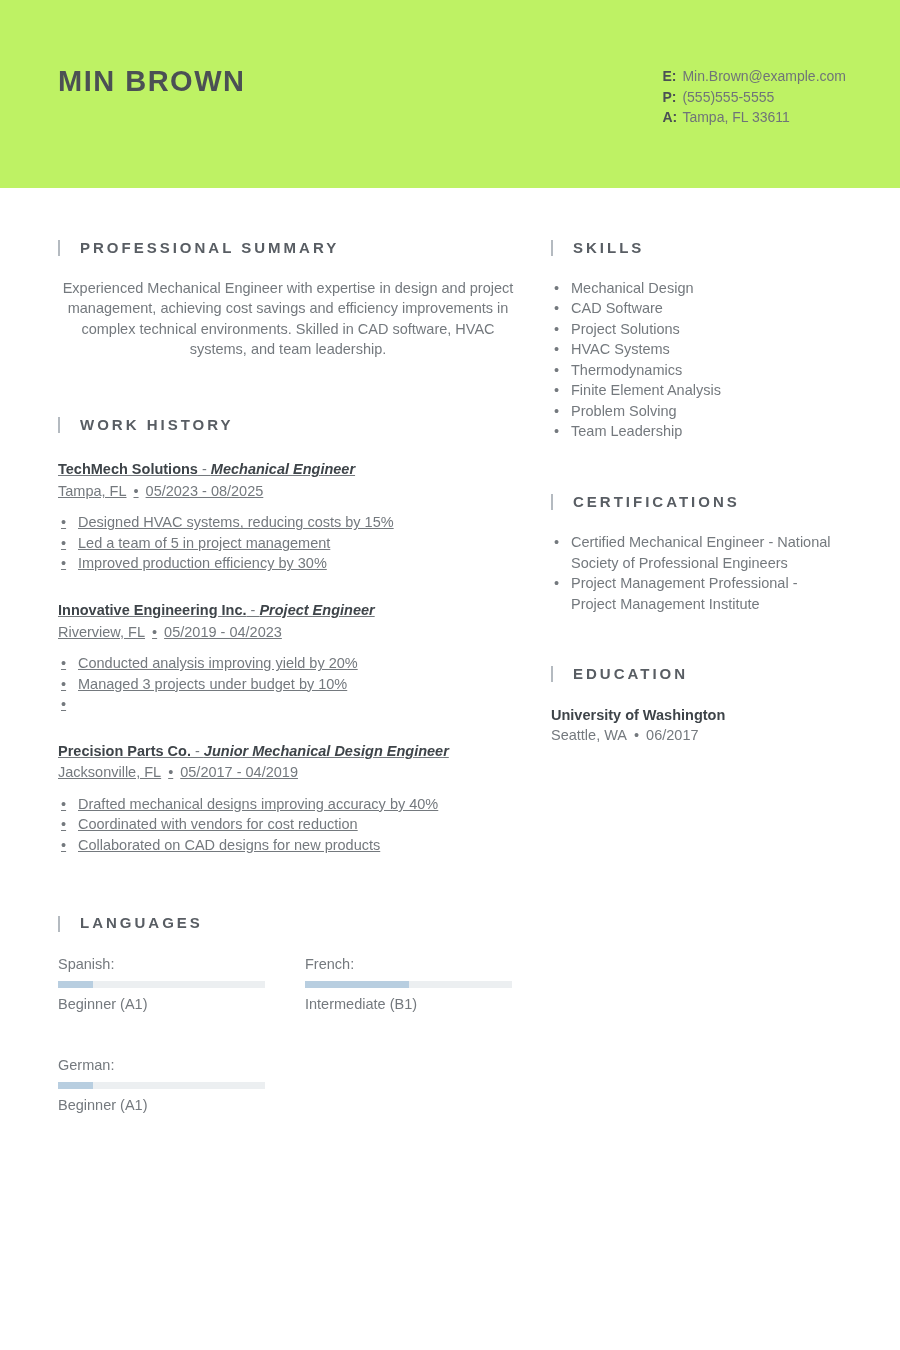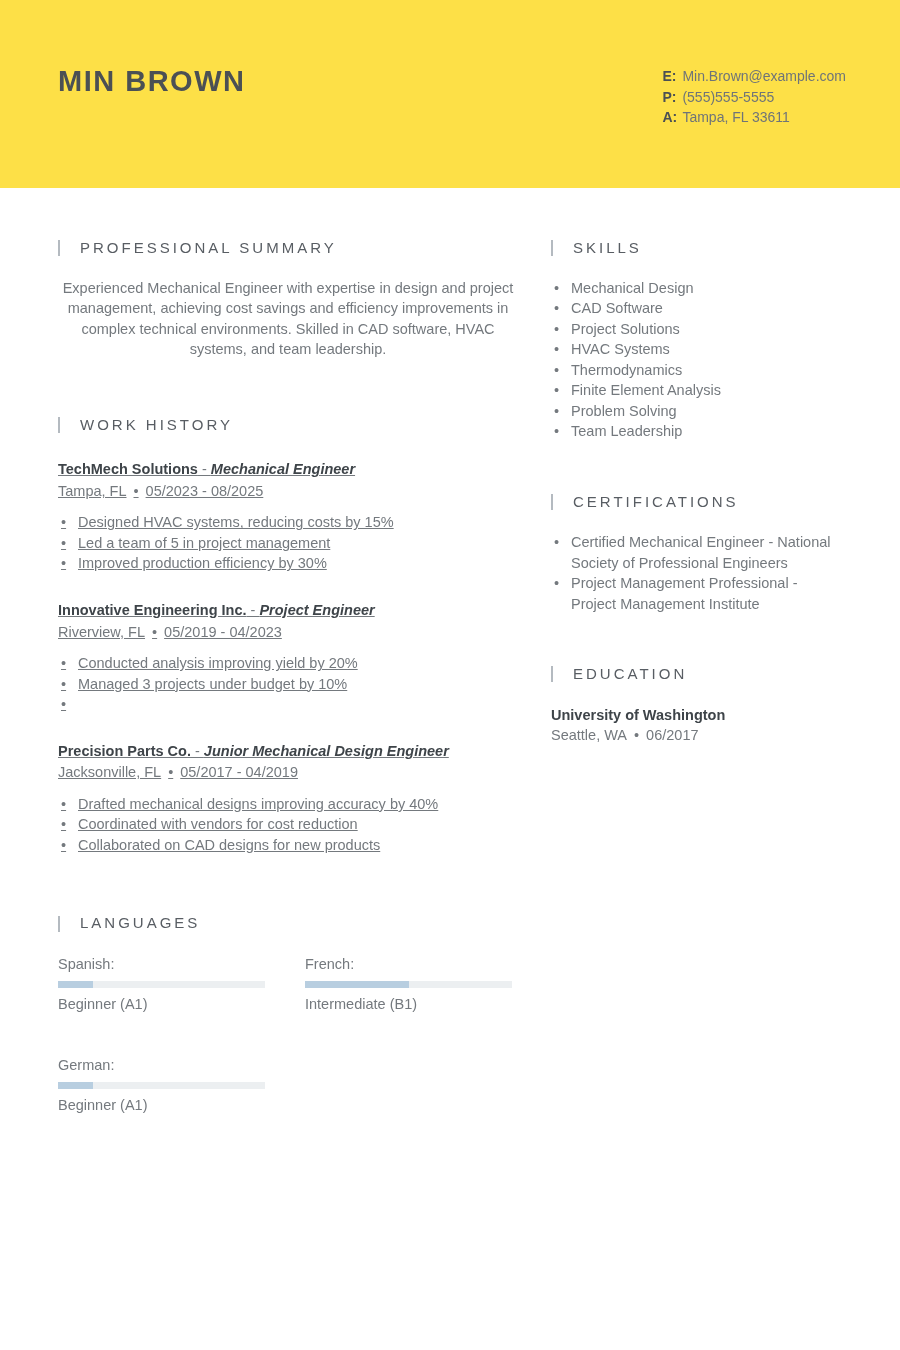--- a/index.html
+++ b/index.html
@@ -4,41 +4,41 @@
 <style>
   * { margin:0; padding:0; box-sizing:border-box; }
   html,body { background:#ffffff; }
   body {
     width:900px; min-height:1350px; margin:0 auto;
     font-family:"Liberation Sans", sans-serif;
     color:#74797e; font-size:14.5px; line-height:1.42;
   }
   
   .header {
-    height:188px; background:#fde047;
+    height:188px; background:#bef264;
     display:flex; justify-content:space-between;
     padding:66px 54px 0 58px;
   }
   .name {
     font-size:29px; font-weight:700; letter-spacing:1.5px;
     color:#4b5054; line-height:1.1;
   }
   .contact { list-style:none; }
   .contact li { display:flex; line-height:20.5px; font-size:14px; }
   .contact .clabel { font-weight:700; color:#4b5054; width:20px; flex:0 0 20px; }
   .contact .cvalue { color:#6f7478; }
   
   .content {
     padding:0 55px 60px 58px;
     display:grid; grid-template-columns:460px 291px; column-gap:33px;
     align-items:start;
   }
   h2.sec {
     display:flex; align-items:center;
-    font-size:15px; font-weight:400; letter-spacing:3px;
+    font-size:15px; font-weight:700; letter-spacing:3px;
     color:#585d63; line-height:1.1;
   }
   h2.sec .bar {
     display:inline-block; width:2px; height:16px;
     background:#b4bac0; margin-right:20px;
   }
   .pad-top-1 { padding-top:52px; }
   .pad-top-2 { padding-top:57px; }
   .pad-top-3 { padding-top:60px; }
   .summary-text { margin-top:21px;text-align:center; }

